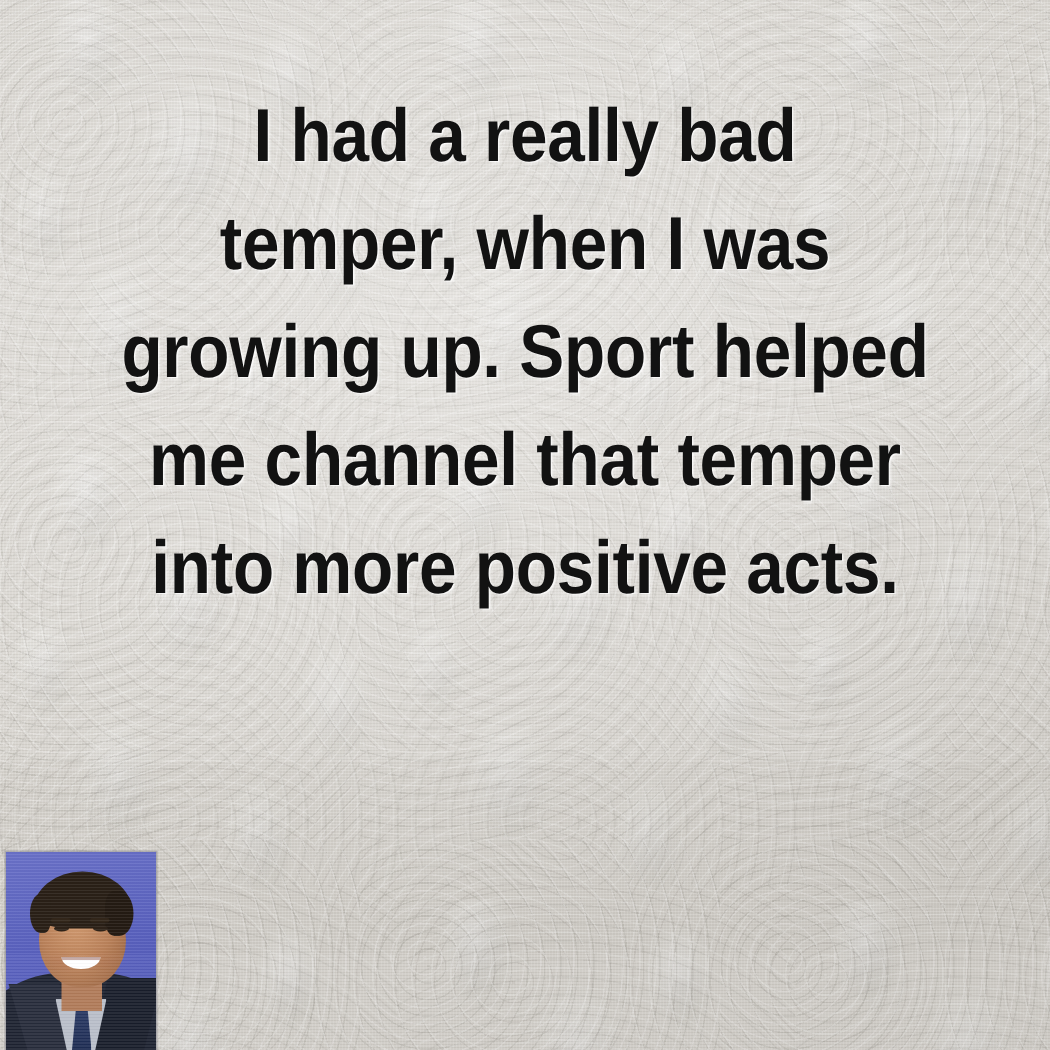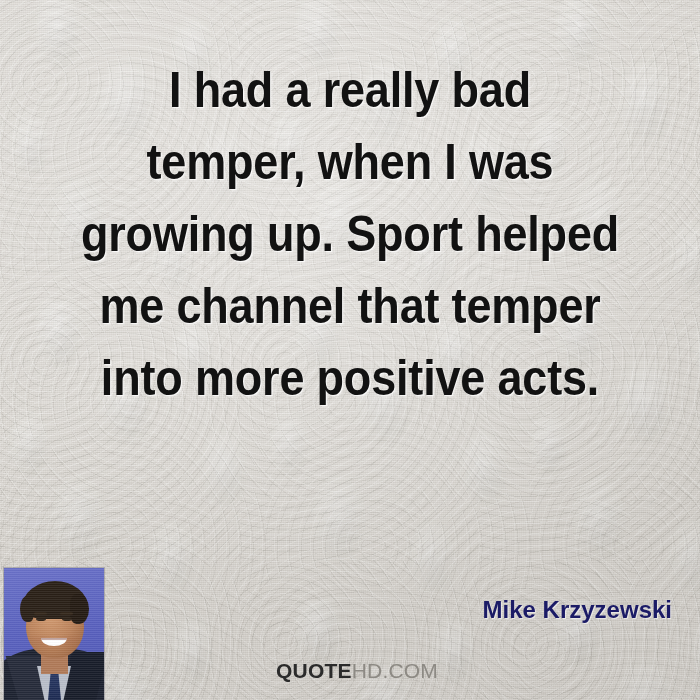--- a/index.html
+++ b/index.html
@@ -334,18 +334,16 @@
     <div class="p-brow l"></div>
     <div class="p-brow r"></div>
     <div class="p-eye l"></div>
     <div class="p-eye r"></div>
     <div class="p-cheek"></div>
     <div class="p-mouth"></div>
     <div class="p-grain"></div>
   </div>
 
   <div class="attrib">
-    <div class="attrib-name">Mike Krzyzewski</div>
   </div>
 
-  <div class="logo"><span class="q">QUOTE</span><span class="hd">HD.COM</span></div>
 
 </div>
 
 </body></html>

